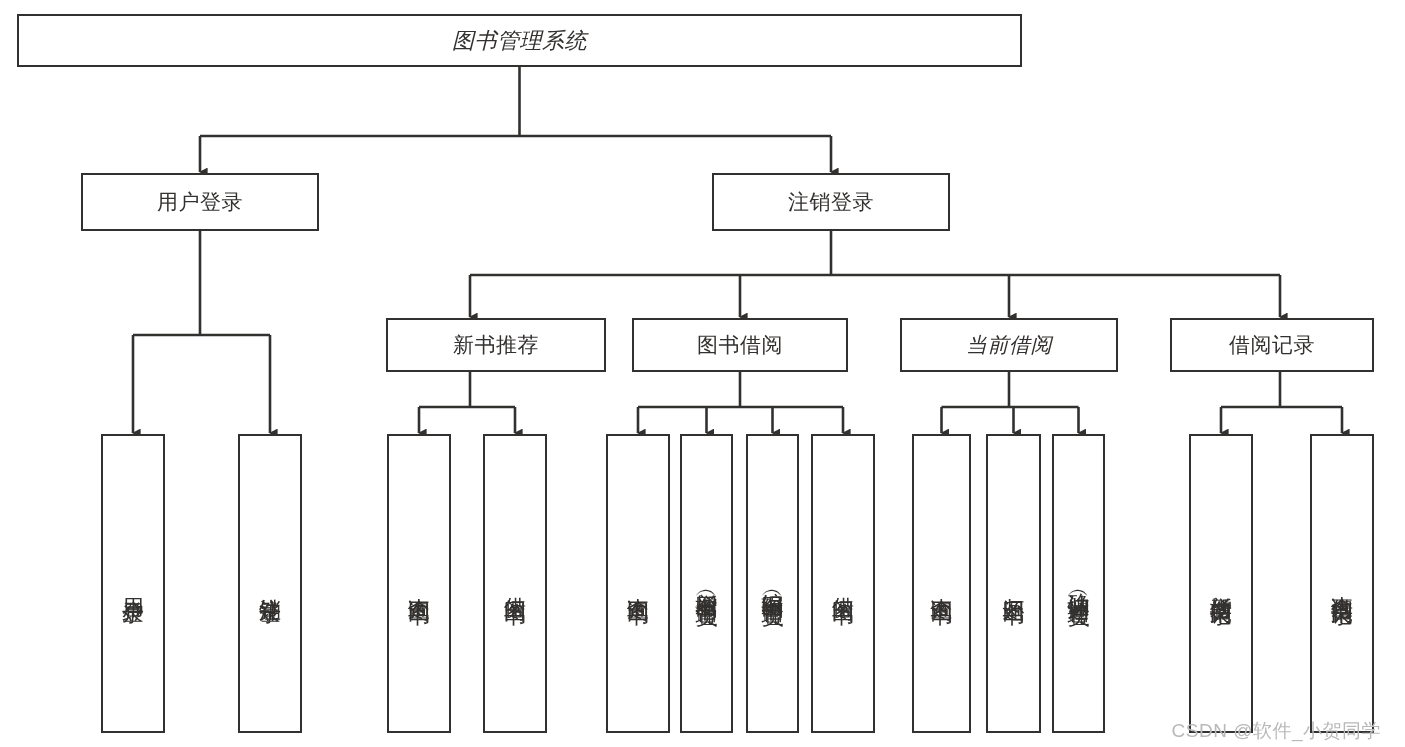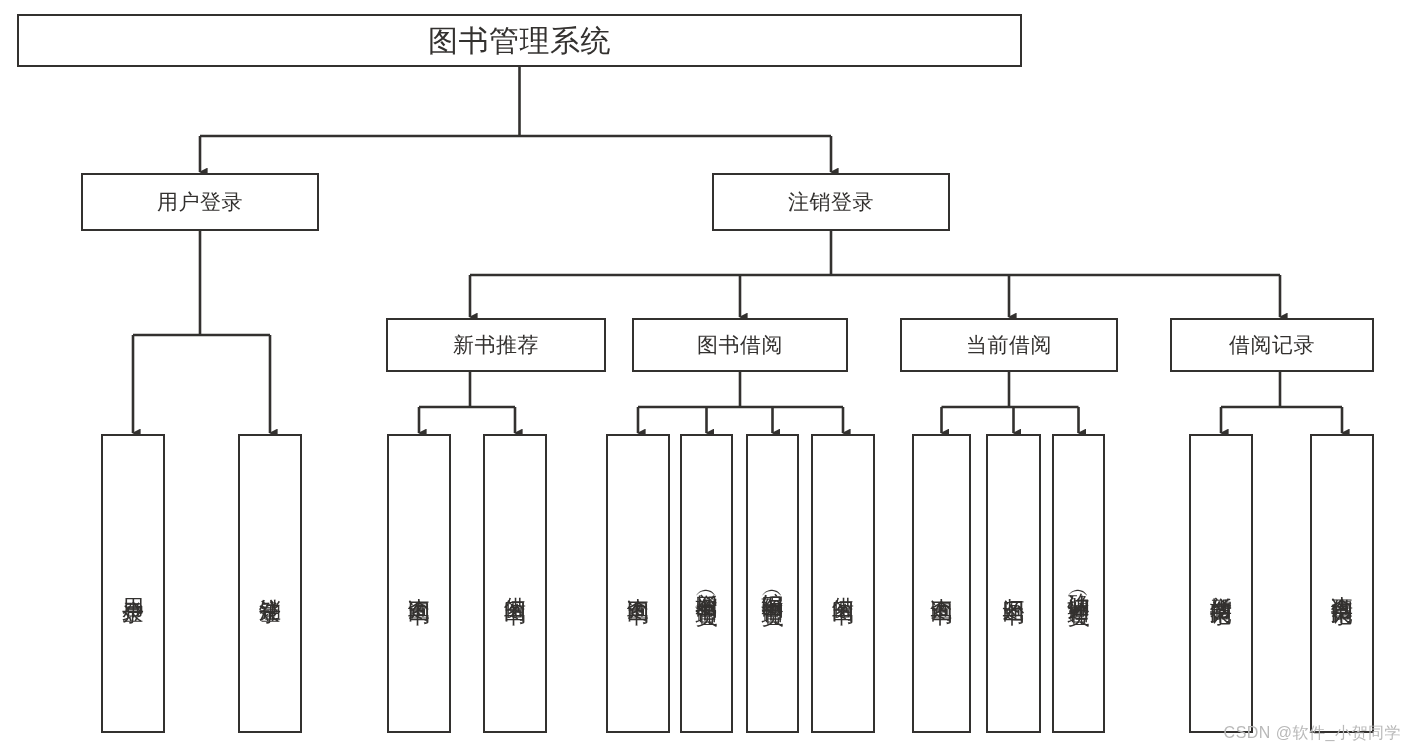--- a/index.html
+++ b/index.html
@@ -47,26 +47,26 @@
   }
   .node.vert .lbl {
     writing-mode: vertical-rl;
     text-orientation: upright;
     font-size: 22px;
     line-height: 1.08;
     letter-spacing: 2px;
     white-space: nowrap;
     max-height: 288px;
   }
-  .node.root .lbl { font-size: 30px; }
+  .node.root .lbl { font-size: 22px; font-style: italic; }
   #watermark {
     position: absolute;
-    right: 4px;
+    right: 24px;
     bottom: 3px;
-    font-size: 16px;
+    font-size: 19px;
     color: #b9b9b9;
     letter-spacing: 0.5px;
     z-index: 6;
     white-space: nowrap;
   }
 </style>
 </head>
 <body>
 
 <div id="canvas">
@@ -123,21 +123,21 @@
       </div>
       <div class="node" style="left: 712px; top: 173px; width: 238px; height: 58px;">
         <span class="lbl">注销登录</span>
       </div>
       <div class="node" style="left: 360px; top: 318px; width: 220px; height: 54px; margin-left: 26px;">
         <span class="lbl">新书推荐</span>
       </div>
       <div class="node" style="left: 632px; top: 318px; width: 216px; height: 54px; text-align: center;">
         <span class="lbl">图书借阅</span>
       </div>
-      <div class="node" style="left: 900px; top: 318px; width: 218px; height: 54px;">
+      <div class="node" style="left: 900px; top: 318px; width: 218px; height: 54px; font-style: italic;">
         <span class="lbl">当前借阅</span>
       </div>
       <div class="node" style="left: 1170px; top: 318px; width: 204px; height: 54px;">
         <span class="lbl">借阅记录</span>
       </div>
       <div class="node vert" style="left: 101px; top: 434px; width: 64px; height: 299px;">
         <span class="lbl">用户登录</span>
       </div>
       <div class="node vert" style="left: 238px; top: 434px; width: 64px; height: 299px;">
         <span class="lbl">注销登录</span>

